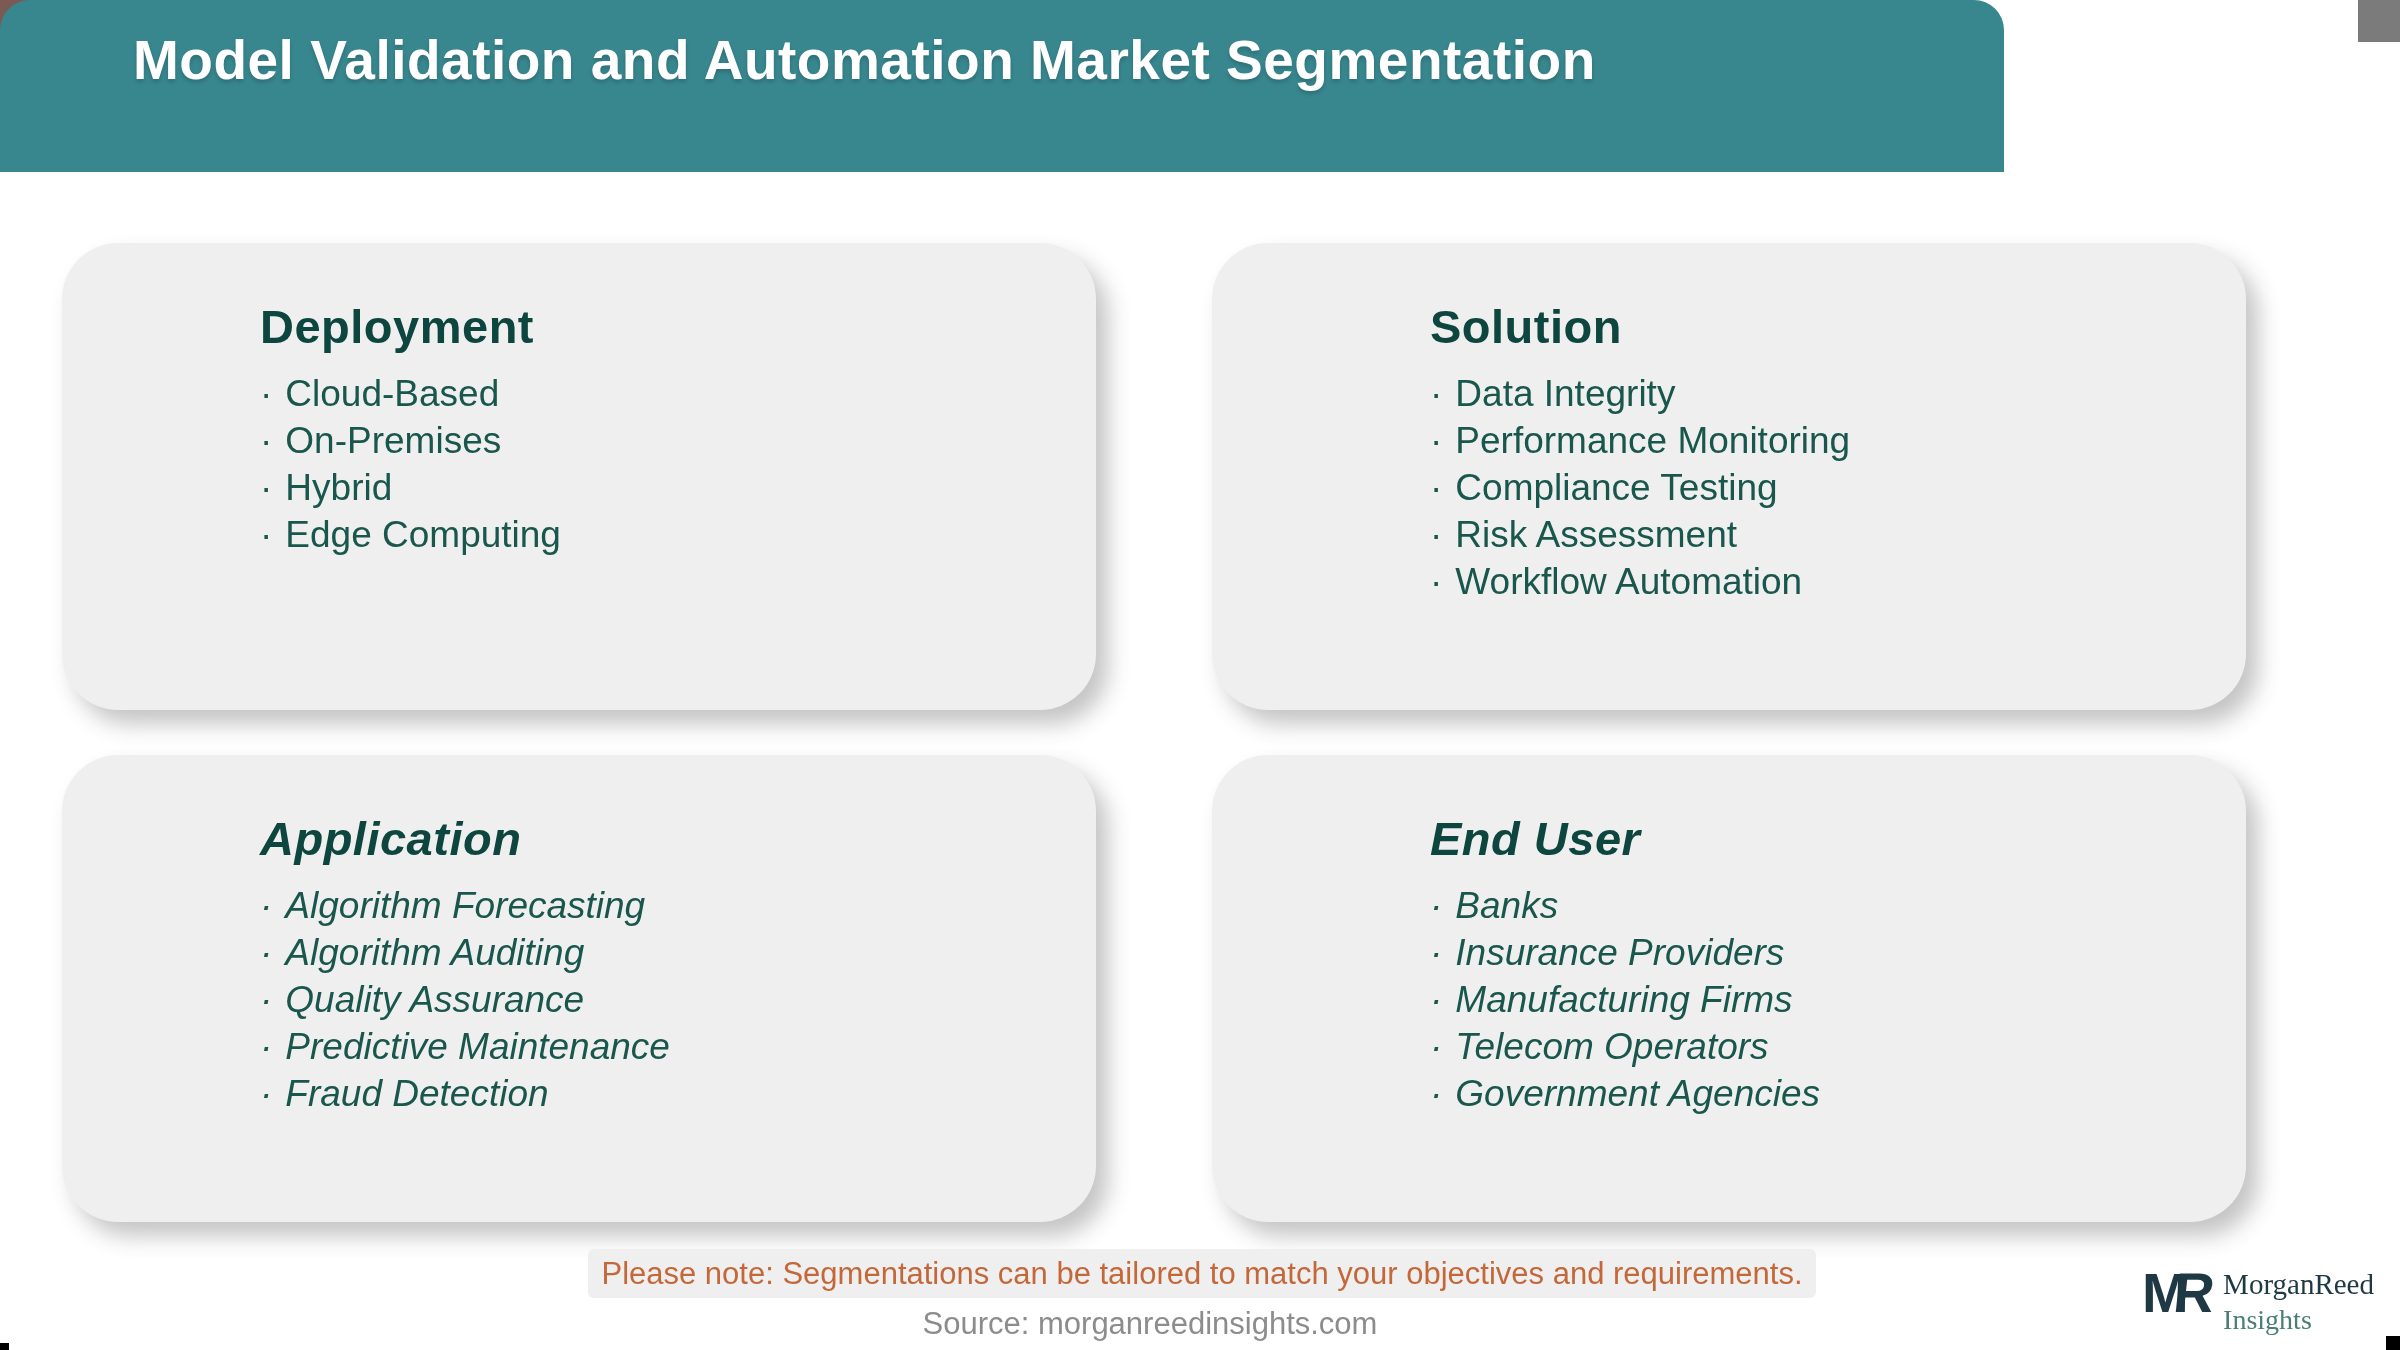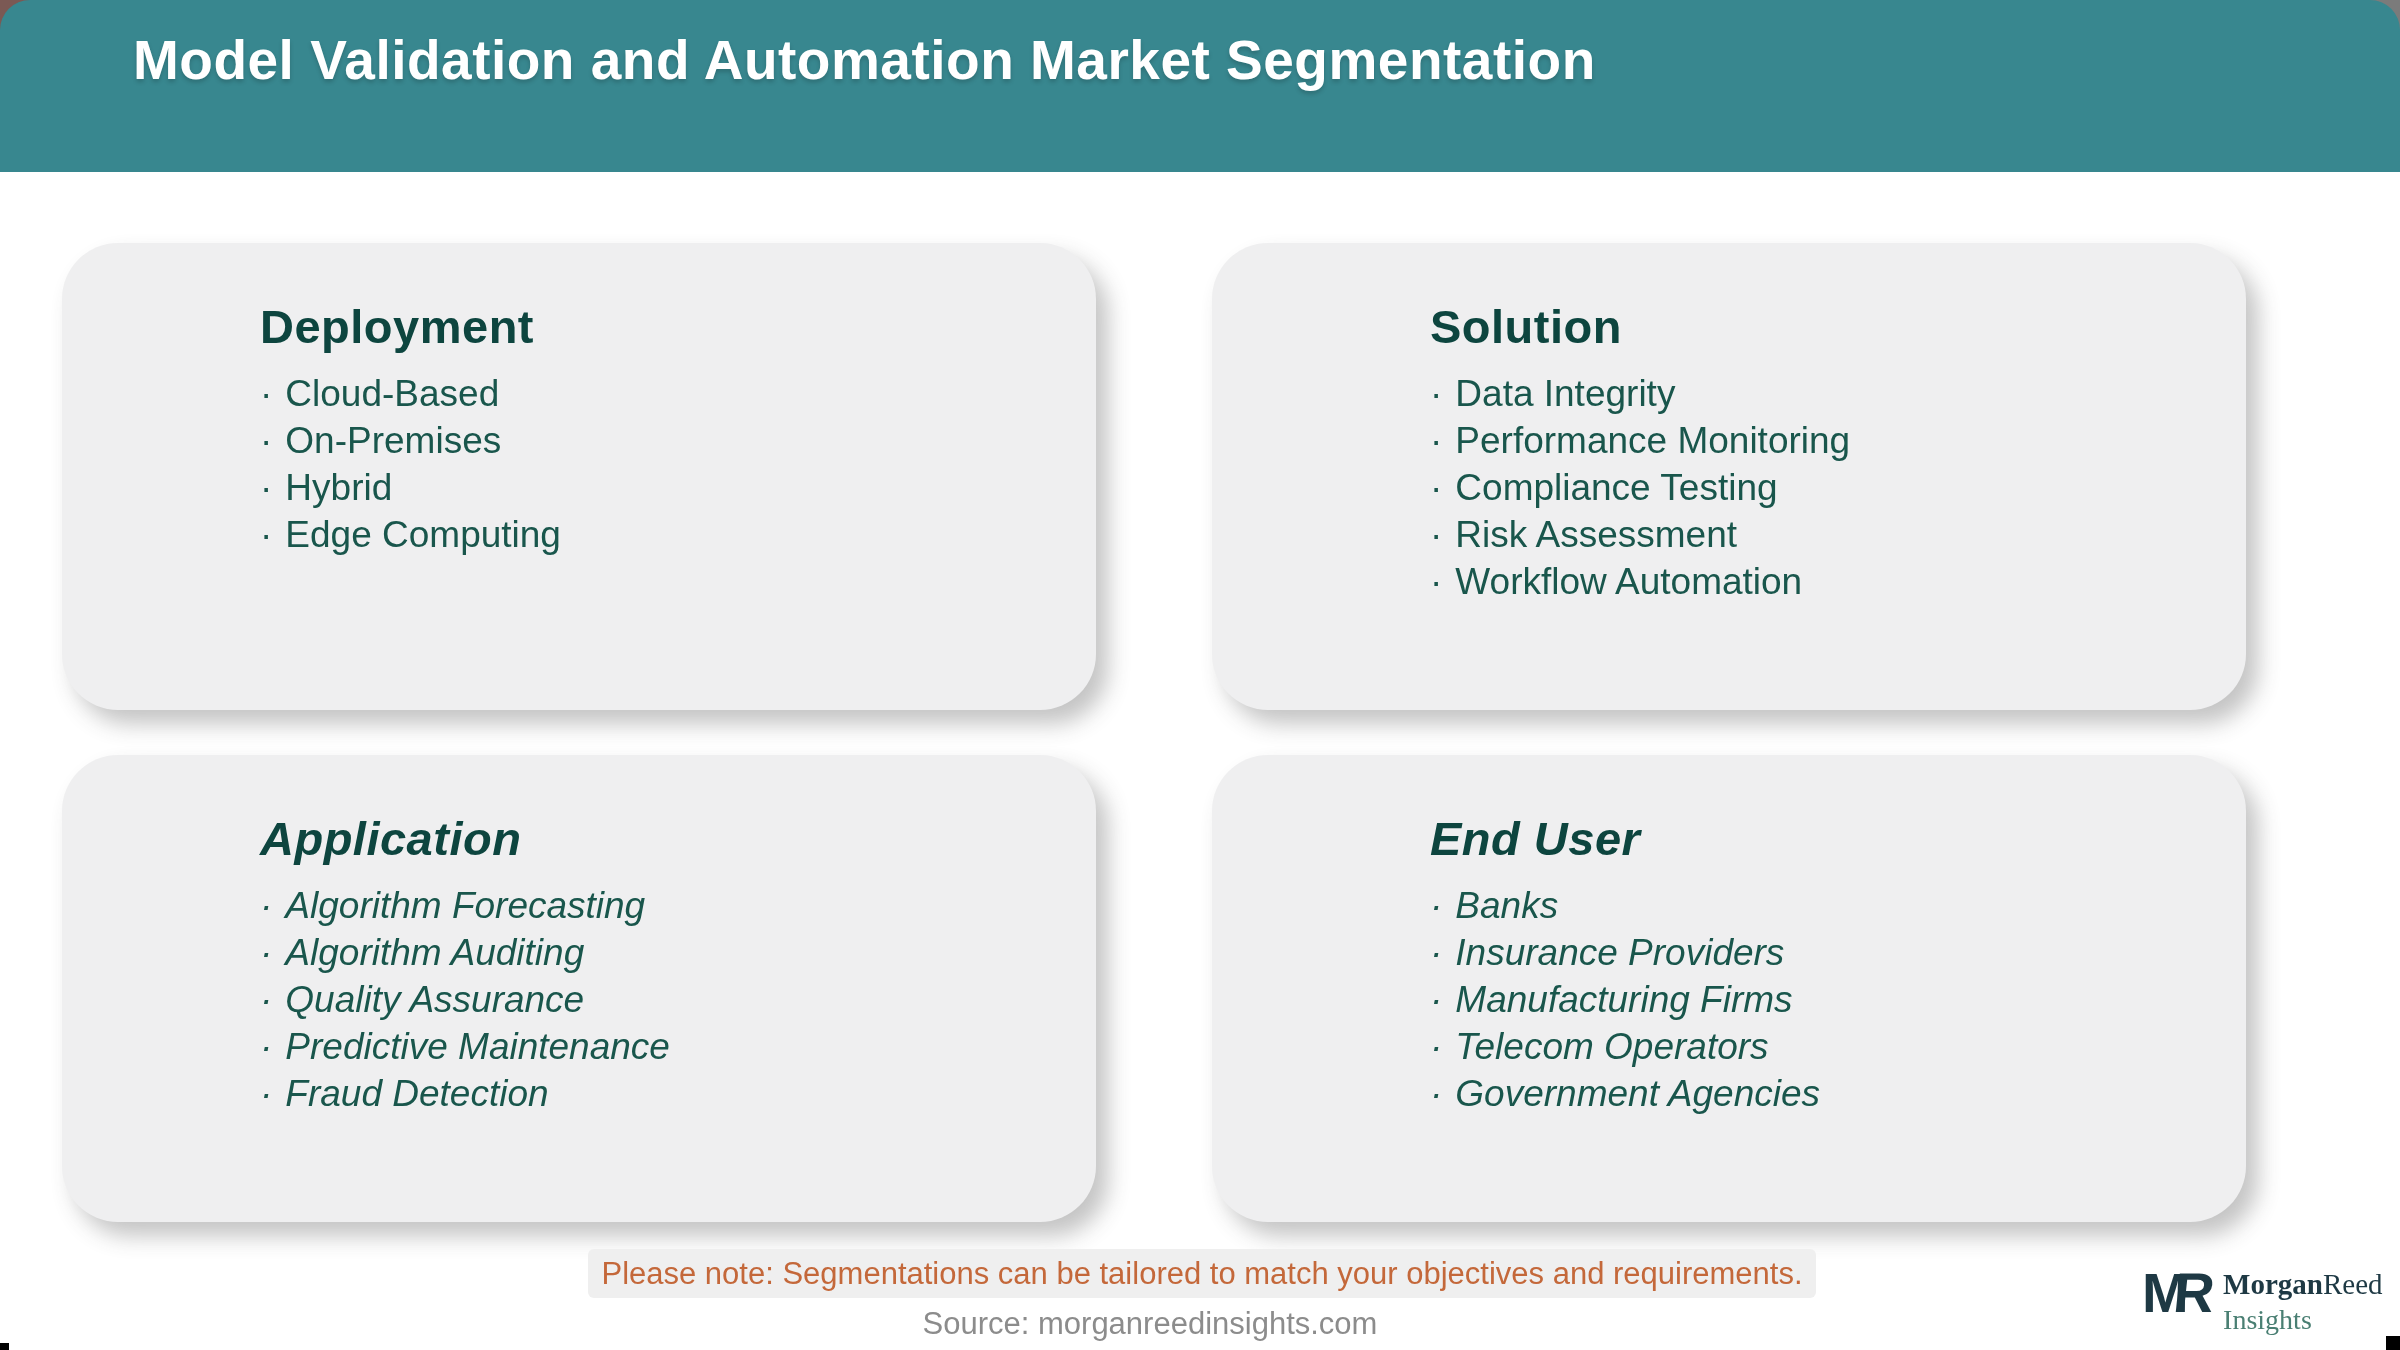--- a/index.html
+++ b/index.html
@@ -24,21 +24,21 @@
     height: 42px;
     z-index: 0;
   }
   .corner-tl { left: 0;  background: var(--corner_tl, #7B5954); }
   .corner-tr { right: 0; background: var(--corner_tr, #7B7B7B); }
 
   .header {
     position: absolute;
     left: 0;
     top: 0;
-    width: 2400px;
+    width: 2004px;
     height: 172px;
     background: var(--header_bg, #38878F);
     border-radius: 30px 30px 0 0;
     z-index: 1;
   }
   .page-title {
     position: absolute;
     left: 133px;
     top: 28px;
     margin: 0;
@@ -141,21 +141,21 @@
     transform: skewX(-6deg);
   }
   .logo-text { display: flex; flex-direction: column; }
   .logo-name {
     font-family: "Liberation Serif", serif;
     font-size: 29px;
     line-height: 26px;
     color: var(--logo_dark, #1E3944);
     white-space: nowrap;
   }
-  .logo-name .name-bold { font-weight: 700; }
+  .logo-name .name-bold { font-weight: 400; }
   .logo-name .name-reg  { font-weight: 400; }
   .logo-sub {
     font-family: "Liberation Serif", serif;
     font-size: 28px;
     line-height: 26px;
     margin-top: 10px;
     color: var(--logo_teal, #4A7F73);
   }
 
   .mark-bl, .mark-br {

